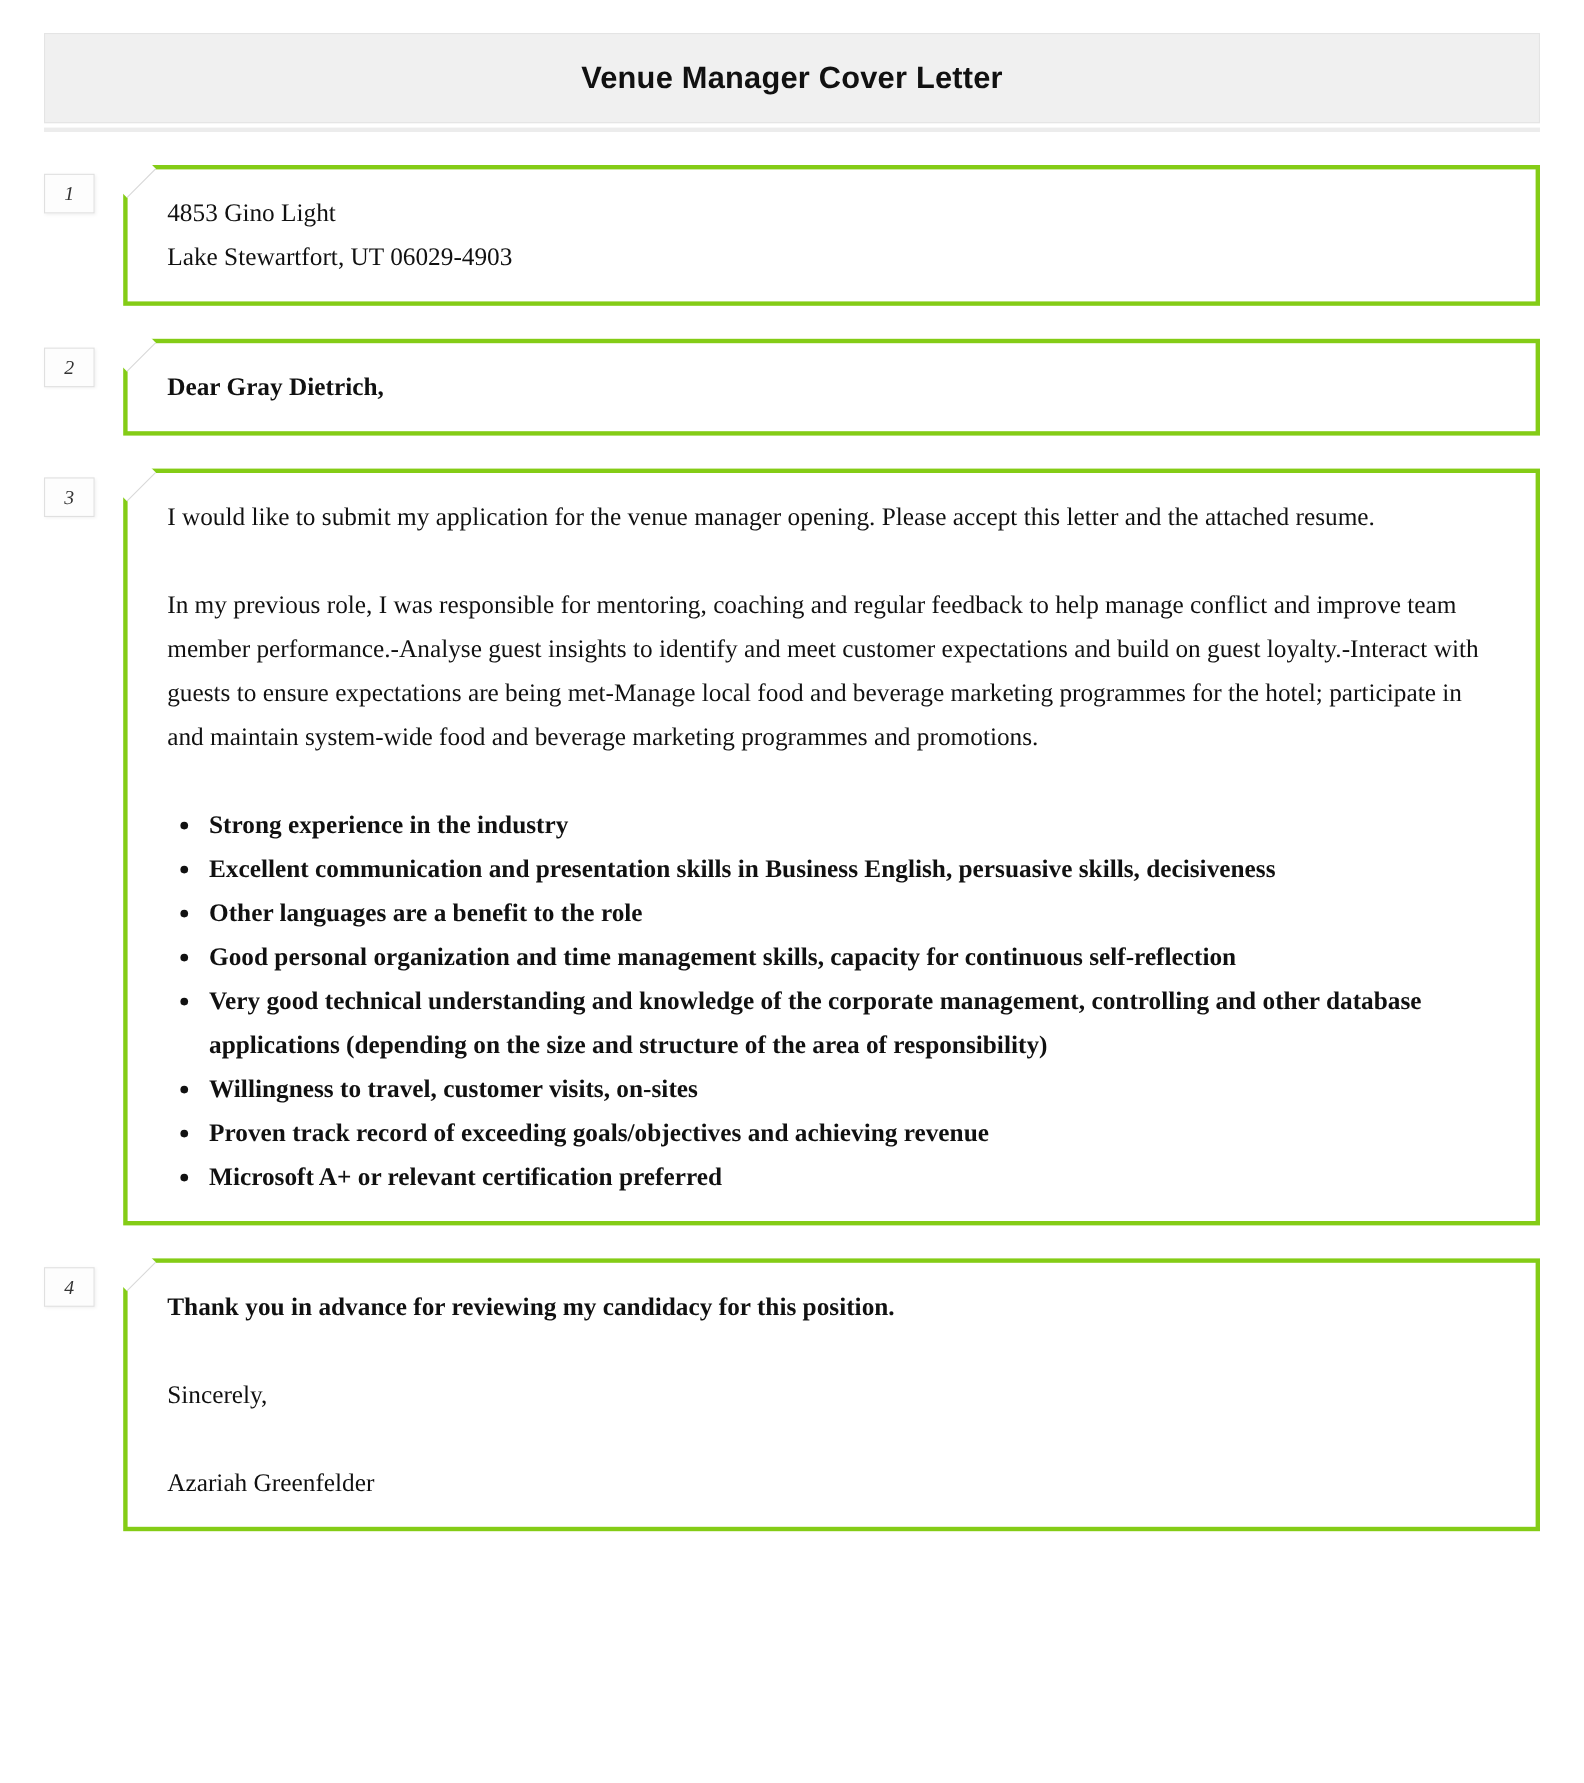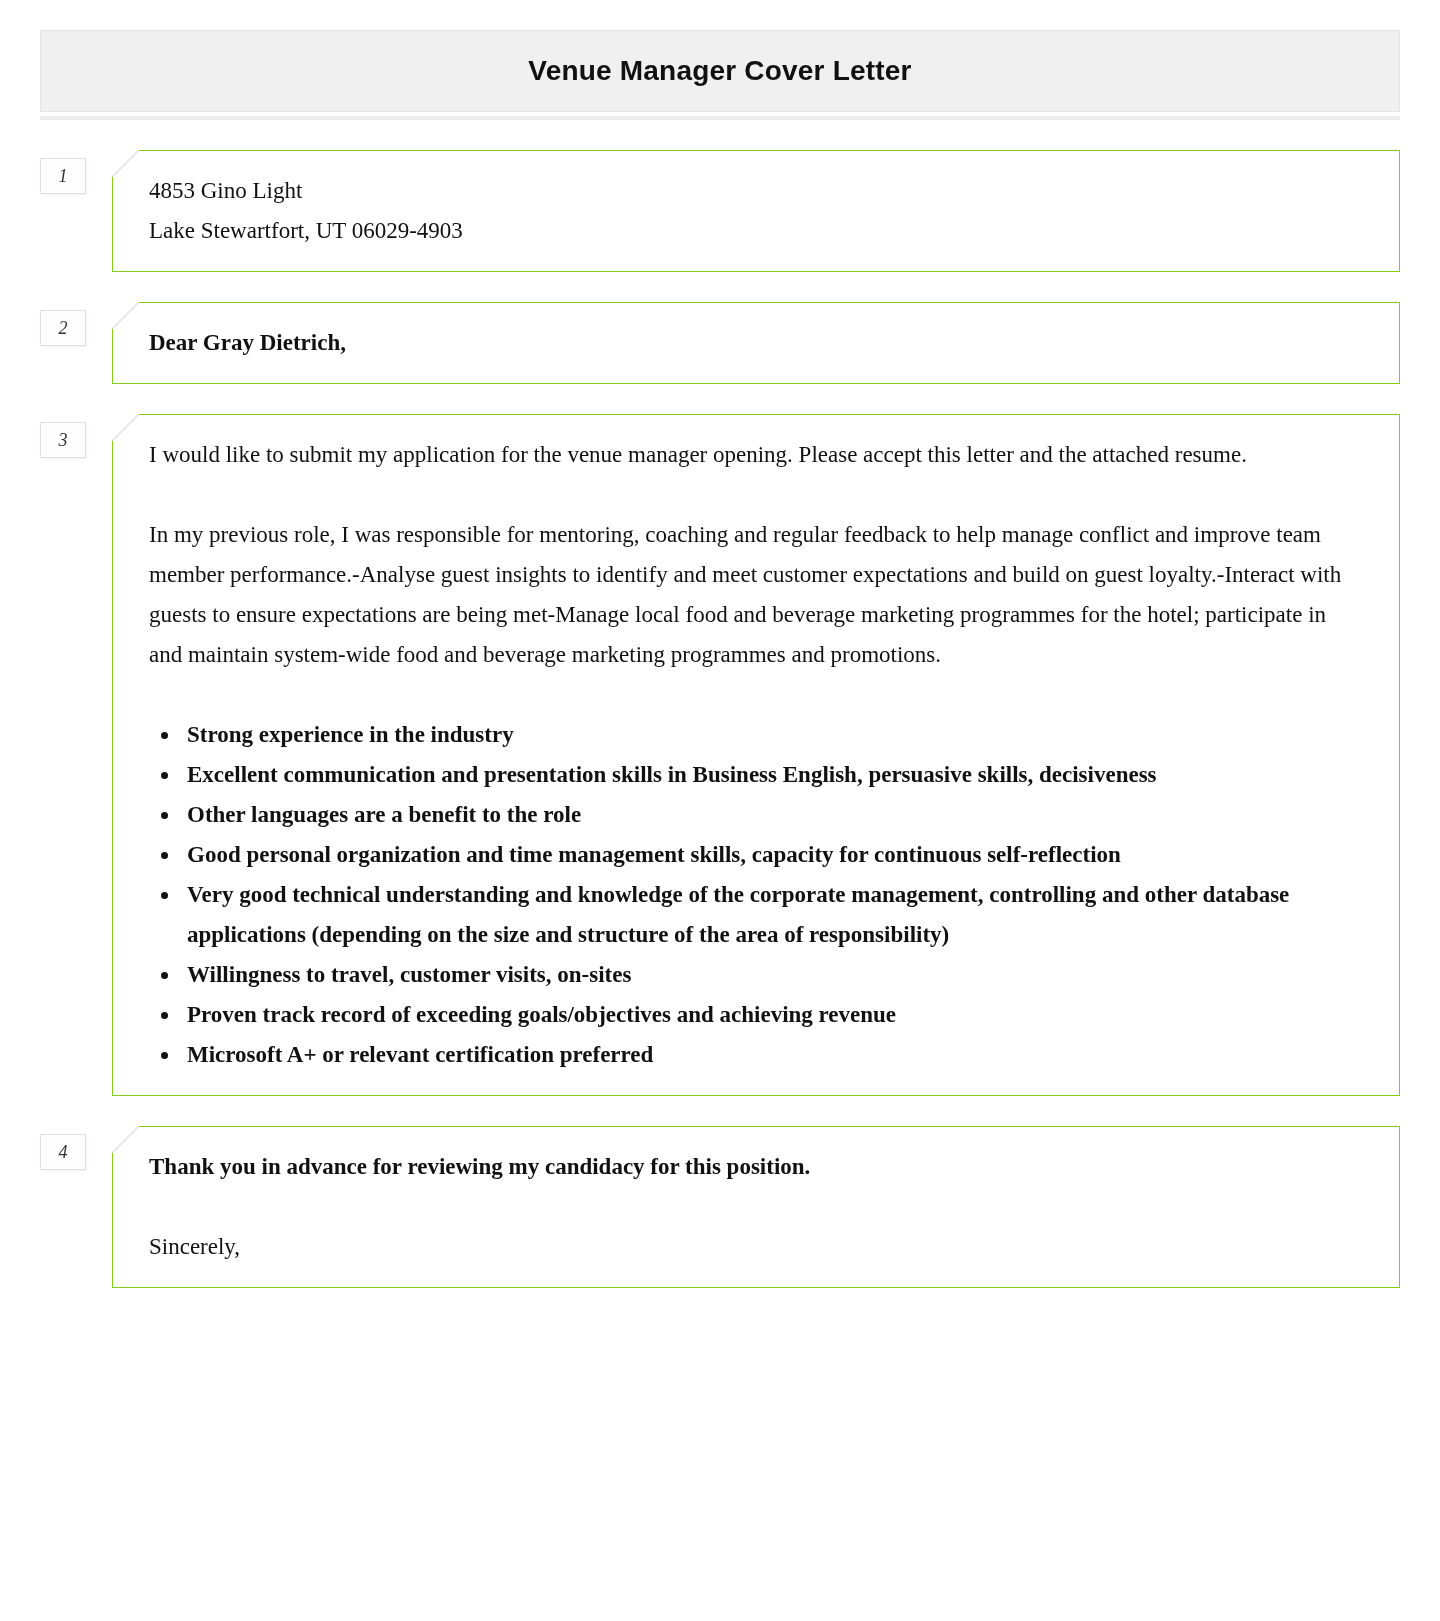--- a/index.html
+++ b/index.html
@@ -58,21 +58,21 @@
     align-items: center;
     justify-content: center;
     font-style: italic;
     font-size: 18px;
     color: #333333;
   }
   .box {
     position: relative;
     flex: 1 1 auto;
     margin-left: 26px;
-    border: 1px solid #84cc16;
+    border: 4px solid #84cc16;
     background: #ffffff;
     padding: 20px 36px;
     font-size: 23px;
     line-height: 40px;
   }
   
   .box::before {
     content: "";
     position: absolute;
     top: -19px;
@@ -148,16 +148,17 @@
         <li>Microsoft A+ or relevant certification preferred</li>
       </ul>
     </div>
   </section>
 
   <section class="section">
     <div class="num-badge">4</div>
     <div class="box">
       <p class="bold">Thank you in advance for reviewing my candidacy for this position.</p>
       <p>Sincerely,</p>
+      <p>Azariah Greenfelder</p>
     </div>
   </section>
 
 </main>
 
 </body></html>

